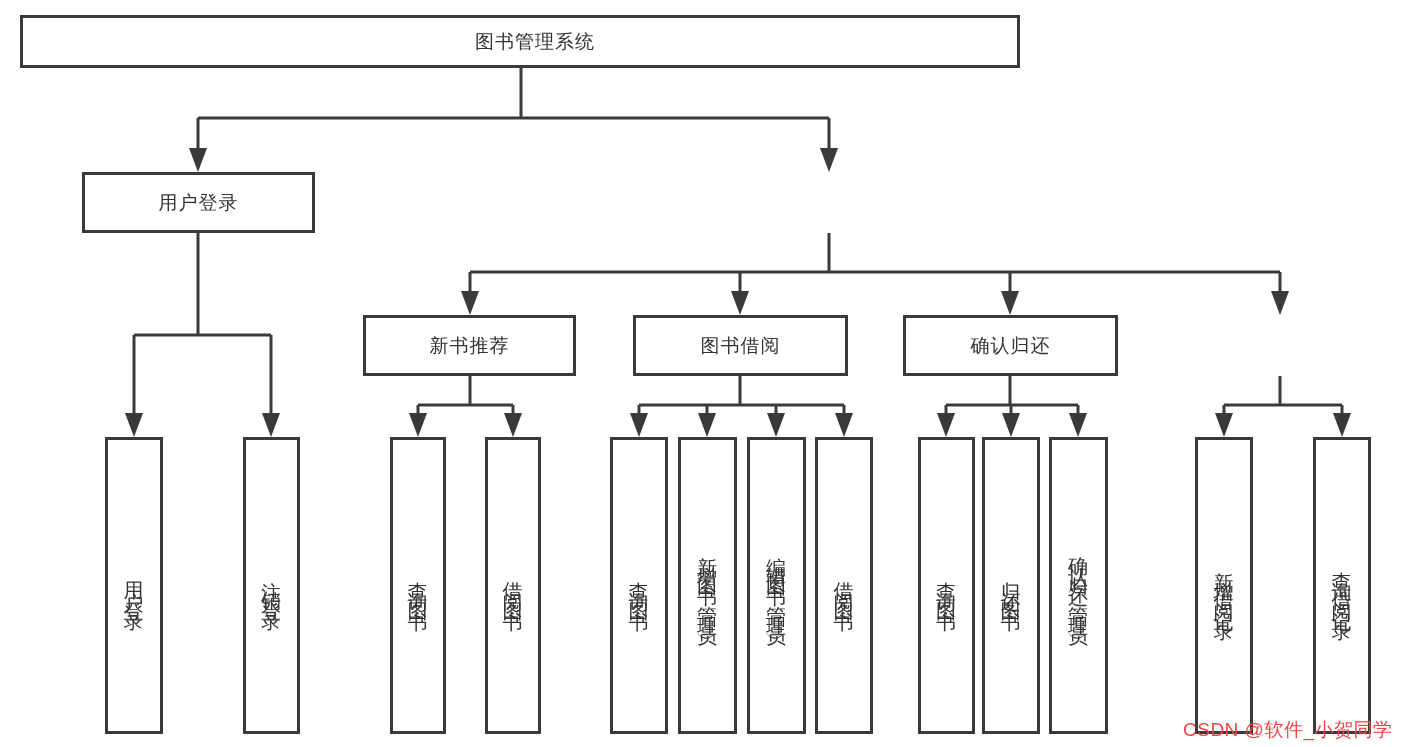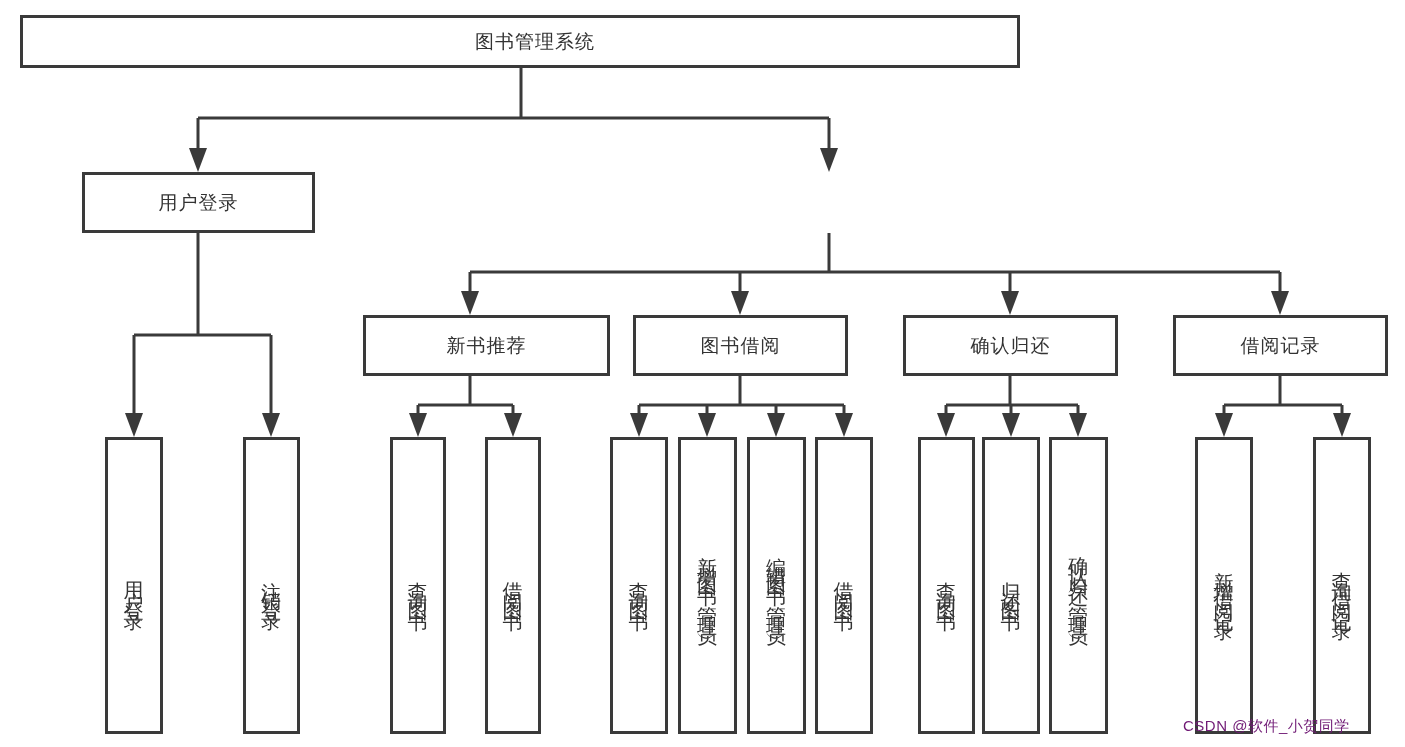--- a/index.html
+++ b/index.html
@@ -43,22 +43,22 @@
     color: #333333;
     letter-spacing: 10px;
     line-height: 1;
     top: 437px;
     height: 297px;
   }
   .watermark {
     position: absolute;
     left: 1183px;
     top: 717px;
-    font-size: 15px;
-    color: #701a75;
+    font-size: 19px;
+    color: #ef4444;
     letter-spacing: 0.5px;
     white-space: nowrap;
   }
 </style>
 </head>
 <body>
 
 <div id="canvas">
 
   <svg id="connectors" viewBox="0 0 1405 747" xmlns="http://www.w3.org/2000/svg">
@@ -96,24 +96,23 @@
       <polygon points="1069,413 1087,413 1078,437"></polygon>
       <polygon points="1215,413 1233,413 1224,437"></polygon>
       <polygon points="1333,413 1351,413 1342,437"></polygon>
     </g>
   </svg>
 
   <div class="hbox" style="left:20px; top:15px; width:1000px; height:53px;padding-left:30px;">图书管理系统</div>
 
   <div class="hbox" style="left:82px; top:172px; width:233px; height:61px;">用户登录</div>
 
-  <div class="hbox" style="left:363px; top:315px; width:247px; height:61px;text-align:right;">新书推荐</div>
+  <div class="hbox" style="left:363px; top:315px; width:213px; height:61px;text-align:right;">新书推荐</div>
   <div class="hbox" style="left:633px; top:315px; width:215px; height:61px;text-align:center;">图书借阅</div>
   <div class="hbox" style="left:903px; top:315px; width:215px; height:61px;">确认归还</div>
-  <div class="hbox" style="left:1173px; top:315px; width:215px; height:61px;">借阅记录</div>
 
   <div class="vbox" style="left:105px; width:58px;">用户登录</div>
   <div class="vbox" style="left:243px; width:57px;">注销登录</div>
 
   <div class="vbox" style="left:390px; width:56px;">查询图书</div>
   <div class="vbox" style="left:485px; width:56px;">借阅图书</div>
 
   <div class="vbox" style="left:610px; width:58px;">查询图书</div>
   <div class="vbox" style="left:678px; width:59px;">新增图书（管理员）</div>
   <div class="vbox" style="left:747px; width:59px;">编辑图书（管理员）</div>

